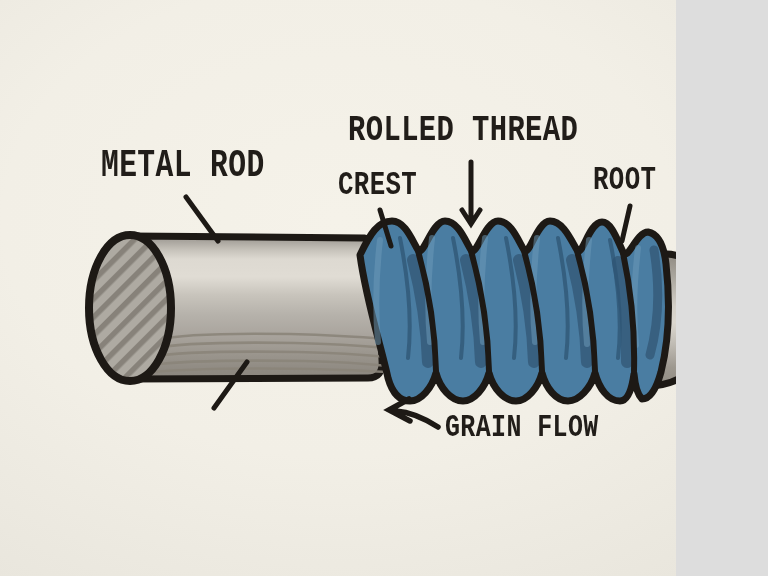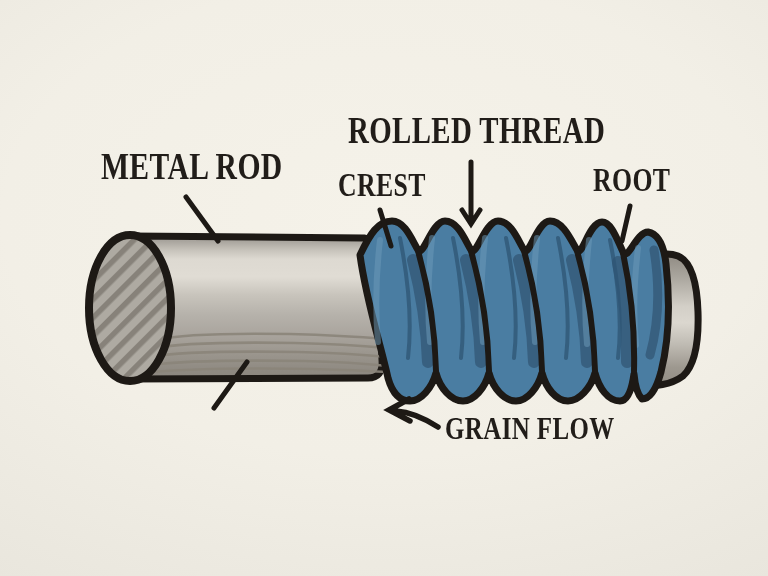--- a/index.html
+++ b/index.html
@@ -1,19 +1,19 @@
 <!DOCTYPE html>
 <html><head>
 <meta charset="utf-8">
 <style>
   html,body{margin:0;padding:0;background:#ddd;}
   .stage{
-    position:relative;width:768px;height:576px;overflow:hidden;
+    position:relative;width:676px;height:576px;overflow:hidden;
     background:radial-gradient(ellipse 90% 75% at 50% 38%, #f5f2e9 0%, #f2efe6 55%, #e9e6dd 100%);
-    font-family:Liberation Serif, serif;
+    font-family:Liberation Mono, monospace;
   }
   .stage svg{position:absolute;left:0;top:0;}
   .label{
     position:absolute;
     font-weight:bold;
     color:#211d19;
     line-height:1;
     letter-spacing:0.5px;
     white-space:nowrap;
     transform:scaleX(0.78);

